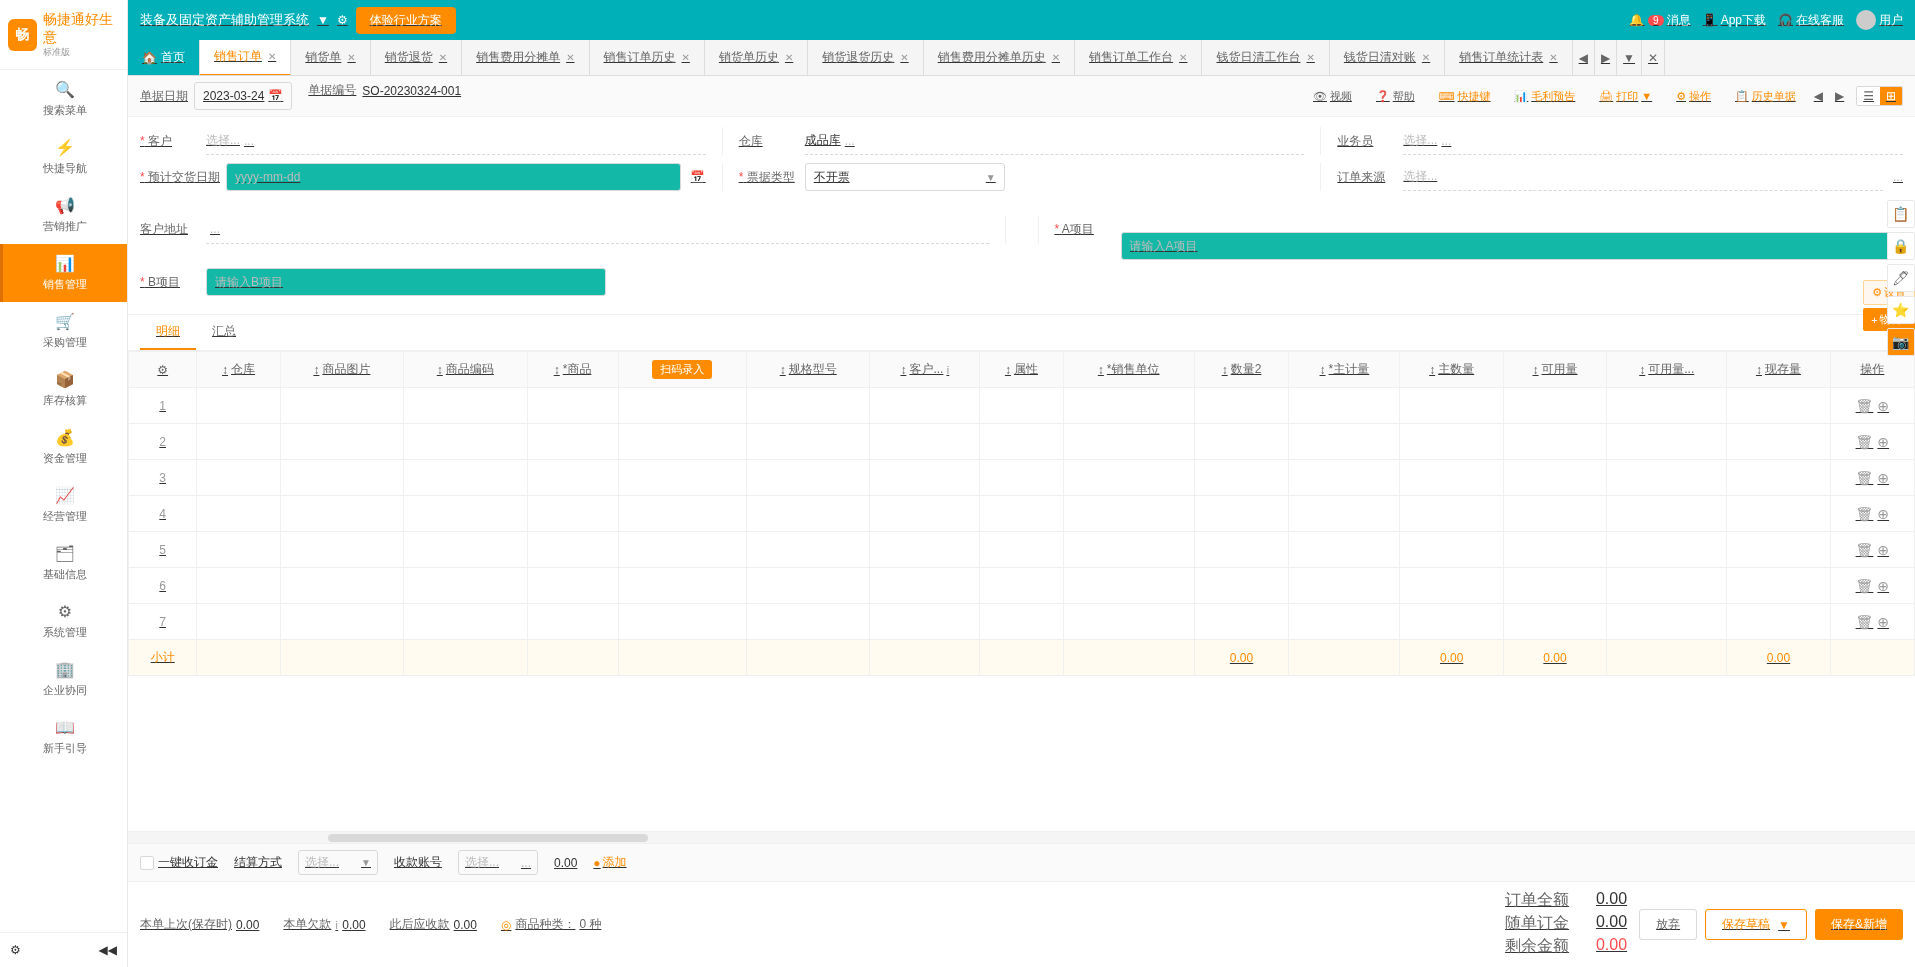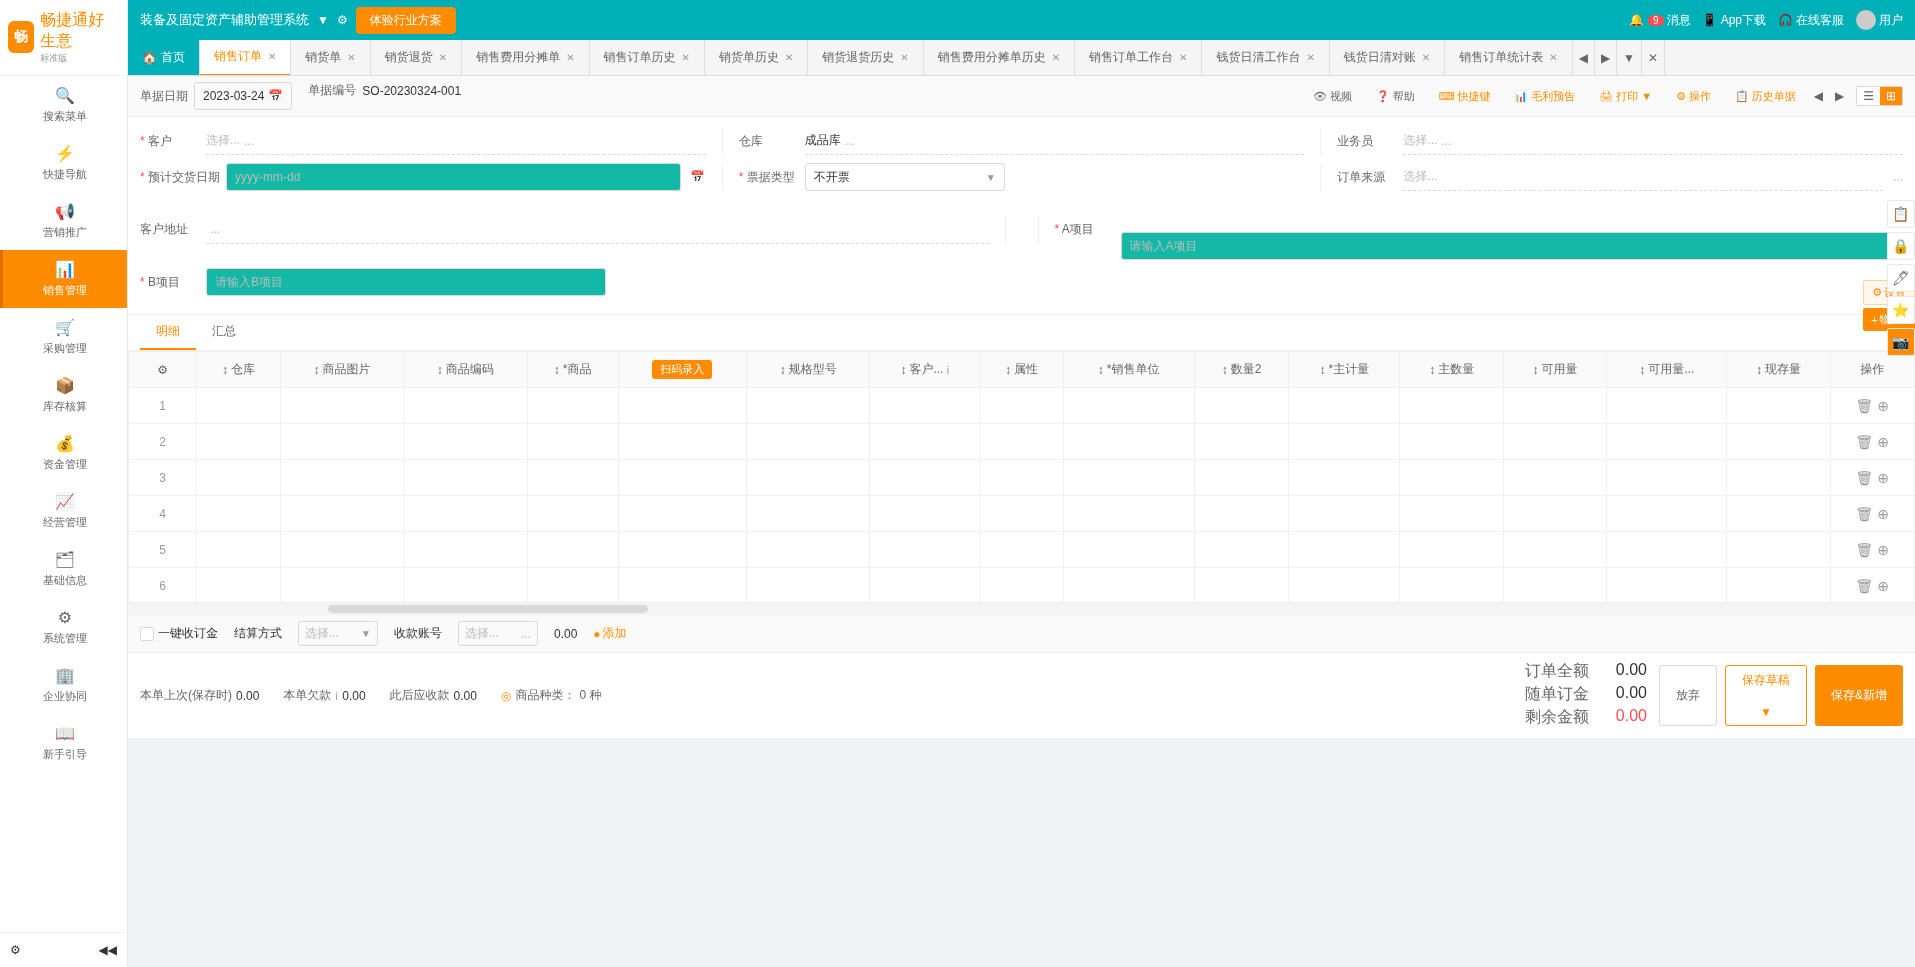--- a/index.html
+++ b/index.html
@@ -2,30 +2,30 @@
 <html><head>
   <meta charset="utf-8">
   <style>
     * { margin: 0; padding: 0; box-sizing: border-box; }
     body { font-family: 'Microsoft YaHei', Arial, sans-serif; font-size: 12px; color: #333; background: #f0f2f5; width: 1915px; min-height: 967px; overflow-x: hidden; }
 
     
     .sidebar { position: fixed; left: 0; top: 0; width: 128px; height: 967px; background: #fff; border-right: 1px solid #e8e8e8; display: flex; flex-direction: column; z-index: 100; }
     .logo-area { padding: 10px 8px; display: flex; align-items: center; gap: 6px; border-bottom: 1px solid #f0f0f0; }
     .logo-icon { width: 32px; height: 32px; background: #ff8c00; border-radius: 6px; display: flex; align-items: center; justify-content: center; color: #fff; font-size: 14px; font-weight: bold; }
-    .logo-text { font-size: 16px; color: #ff8c00; line-height: 1.3; font-family: Liberation Serif, serif; }
+    .logo-text { font-size: 14px; color: #ff8c00; line-height: 1.3; }
     .logo-sub { font-size: 9px; color: #999; }
     .sidebar-menu { flex: 1; overflow-y: auto; }
     .sidebar-item { display: flex; flex-direction: column; align-items: center; padding: 10px 4px; cursor: pointer; color: #666; font-size: 11px; gap: 4px; border-left: 3px solid transparent; }
     .sidebar-item.active { background: #ff8c00; color: #fff; border-left-color: #e07000; }
     .sidebar-item .icon { font-size: 16px; }
     .sidebar-bottom { padding: 10px; display: flex; justify-content: space-between; align-items: center; border-top: 1px solid #f0f0f0; }
 
     
-    .main { margin-left: 128px; display: flex; flex-direction: column; height: 738px; }
+    .main { margin-left: 128px; display: flex; flex-direction: column; height: 967px; text-decoration: underline; }
 
     
     .top-header { background: #00b0b9; height: 40px; display: flex; align-items: center; justify-content: space-between; padding: 0 12px; color: #fff; }
     .top-header-left { display: flex; align-items: center; gap: 8px; }
     .system-name { font-size: 13px; color: #fff; }
     .top-header-right { display: flex; align-items: center; gap: 12px; font-size: 12px; }
     .btn-solution { background: #ff8c00; color: #fff; border: none; padding: 5px 14px; border-radius: 4px; cursor: pointer; font-size: 12px; }
     .header-icon-btn { color: #fff; cursor: pointer; display: flex; align-items: center; gap: 3px; font-size: 12px; }
     .badge { background: #ff4d4f; color: #fff; border-radius: 8px; font-size: 10px; padding: 0 4px; min-width: 16px; text-align: center; }
 
@@ -104,21 +104,21 @@
     .footer-label { color: #666; }
     .footer-value { color: #333; }
     .footer-right { display: flex; align-items: center; gap: 12px; }
     .summary-box { text-align: right; font-size: 16px; }
     .summary-line { display: flex; justify-content: flex-end; gap: 8px; margin-bottom: 2px; }
     .summary-label { color: #666; }
     .summary-value { color: #333; min-width: 50px; text-align: right; }
     .summary-value.highlight { color: #ff4d4f; }
     .footer-btns { display: flex; gap: 8px; }
     .btn-discard { border: 1px solid #d9d9d9; background: #fff; padding: 6px 16px; border-radius: 3px; cursor: pointer; font-size: 12px; color: #666; }
-    .btn-save-draft { border: 1px solid #ff8c00; background: #fff; color: #ff8c00; padding: 6px 16px; border-radius: 3px; cursor: pointer; font-size: 12px; display: flex; align-items: center; gap: 16px; flex-direction: column; }
+    .btn-save-draft { border: 1px solid #ff8c00; background: #fff; color: #ff8c00; padding: 6px 16px; border-radius: 3px; cursor: pointer; font-size: 12px; display: flex; align-items: center; gap: 8px; }
     .btn-save-new { background: #ff8c00; color: #fff; border: none; padding: 6px 16px; border-radius: 3px; cursor: pointer; font-size: 12px; }
 
     
     .product-count { color: #666; }
     .info-icon { color: #999; font-size: 11px; cursor: pointer; }
 
     
     .preview-icon { color: #666; font-size: 11px; }
     .help-icon-btn { color: #666; font-size: 11px; cursor: pointer; }
     .shortcut-icon { color: #ff8c00; font-size: 11px; cursor: pointer; }

